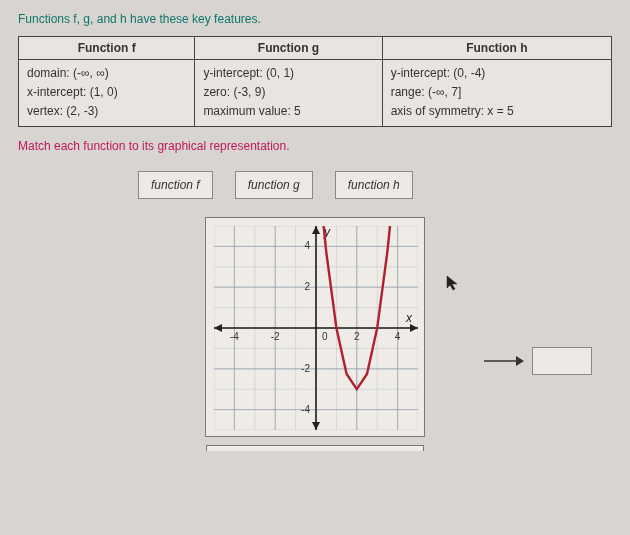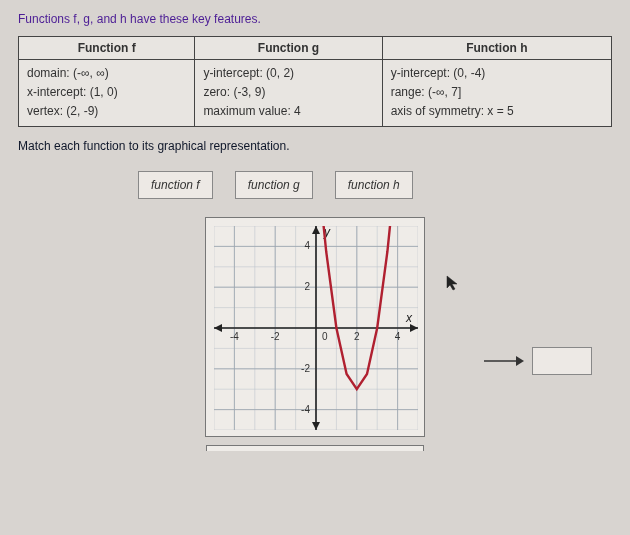--- a/index.html
+++ b/index.html
@@ -6,21 +6,21 @@
   body {
     font-family: Arial, sans-serif;
     background: #d8d4d0;
     width: 630px;
     height: 535px;
     padding: 12px 18px;
     color: #333;
     font-size: 13px;
     position: relative;
   }
-  .intro { font-size: 12px; color: #4c1d95; margin-bottom: 10px; }
+  .intro { font-size: 12px; color: #0f766e; margin-bottom: 10px; }
   
   table.features {
     width: 100%;
     border-collapse: collapse;
     background: #e8e5e1;
     margin-bottom: 12px;
   }
   table.features th, table.features td {
     border: 1px solid #444;
     padding: 4px 8px;
@@ -28,21 +28,21 @@
     font-size: 12px;
     vertical-align: top;
   }
   table.features th {
     text-align: center;
     font-weight: bold;
     background: #e8e5e1;
   }
   table.features td { line-height: 1.6; }
   
-  .instruction { font-size: 12px; color: #0f172a; margin-bottom: 18px; }
+  .instruction { font-size: 12px; color: #be185d; margin-bottom: 18px; }
   
   .tiles {
     display: flex;
     gap: 22px;
     justify-content: flex-start;
     padding-left: 120px;
     margin-bottom: 18px;
   }
   .tile {
     border: 1px solid #888;
@@ -111,26 +111,26 @@
   <tbody>
       <tr>
     <th>Function f</th>
     <th>Function g</th>
     <th>Function h</th>
   </tr>
   <tr>
     <td>
       <div>domain: (-∞, ∞)</div>
       <div>x-intercept: (1, 0)</div>
-      <div>vertex: (2, -9)</div>
+      <div>vertex: (2, -3)</div>
     </td>
     <td>
-      <div>y-intercept: (0, 2)</div>
+      <div>y-intercept: (0, 1)</div>
       <div>zero: (-3, 9)</div>
-      <div>maximum value: 4</div>
+      <div>maximum value: 5</div>
     </td>
     <td>
       <div>y-intercept: (0, -4)</div>
       <div>range: (-∞, 7]</div>
       <div>axis of symmetry: x = 5</div>
     </td>
   </tr>
 </tbody>
   </table>
 

